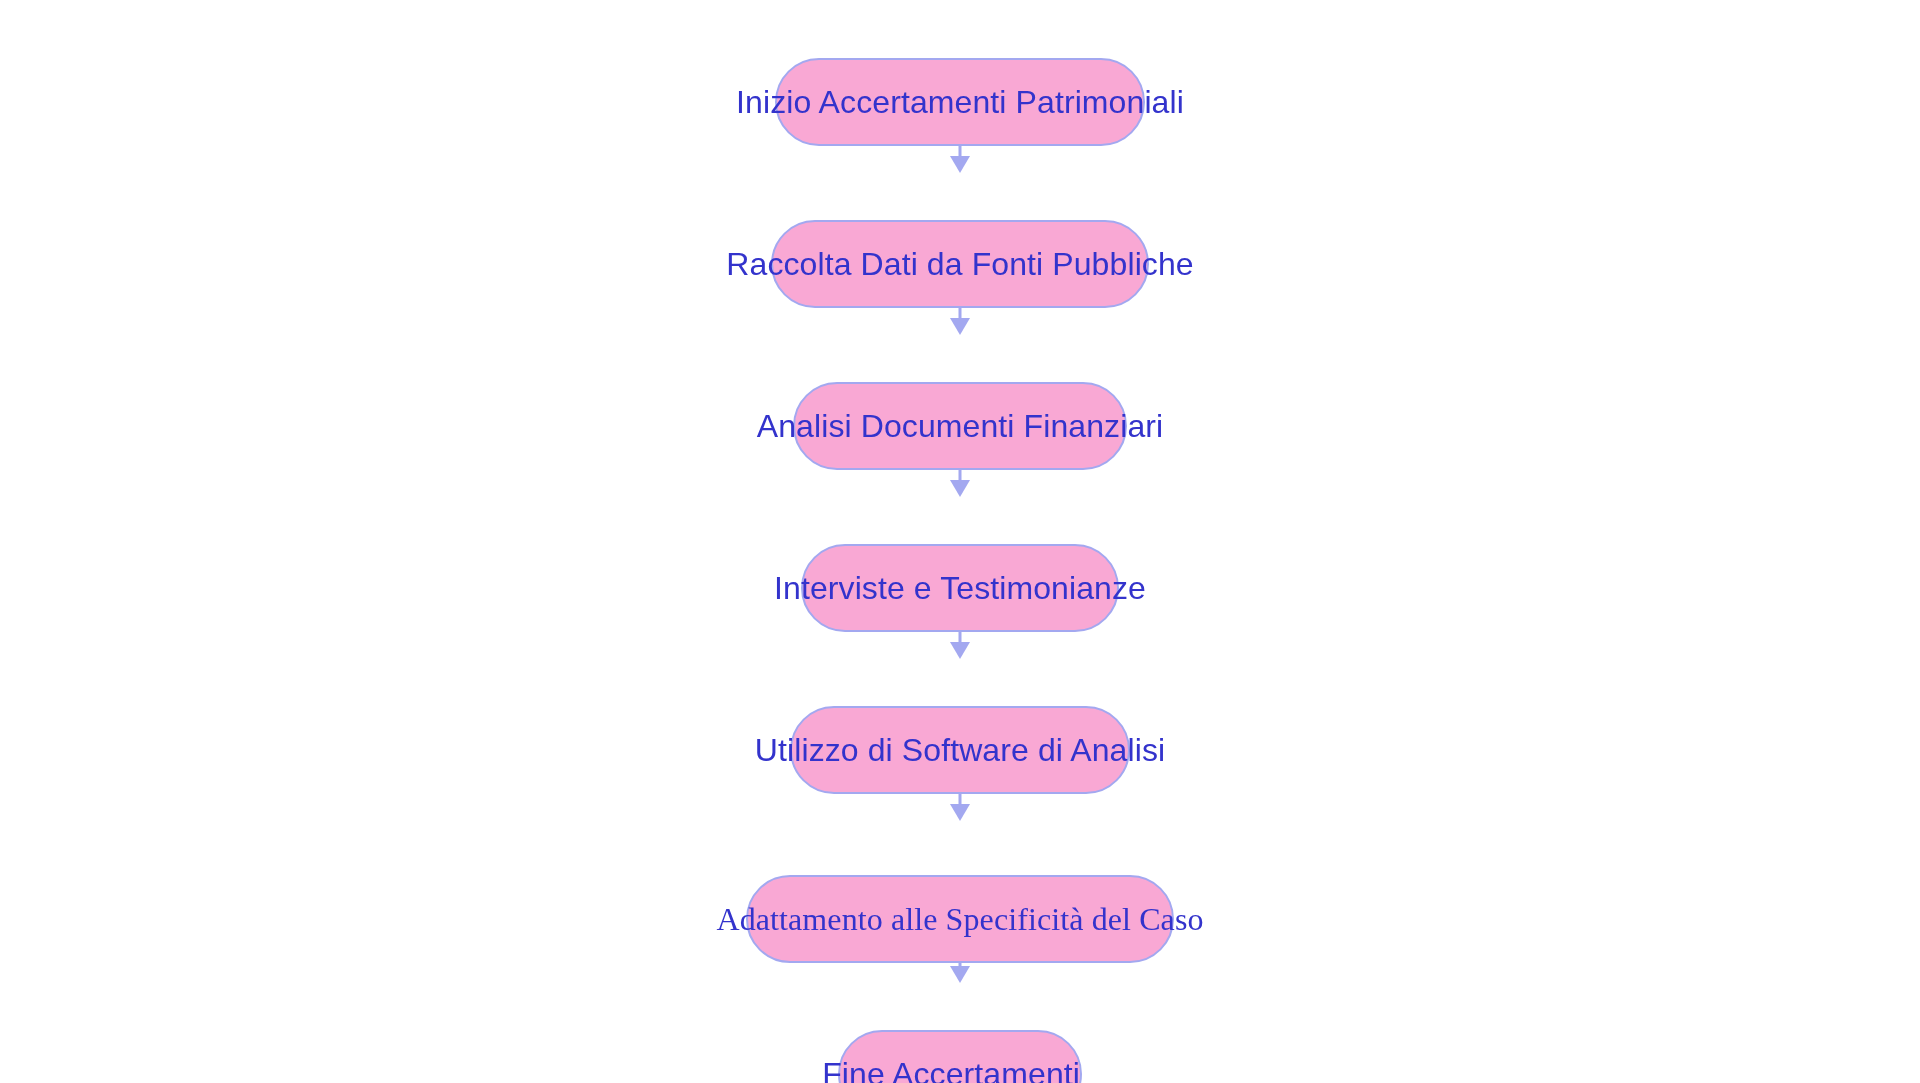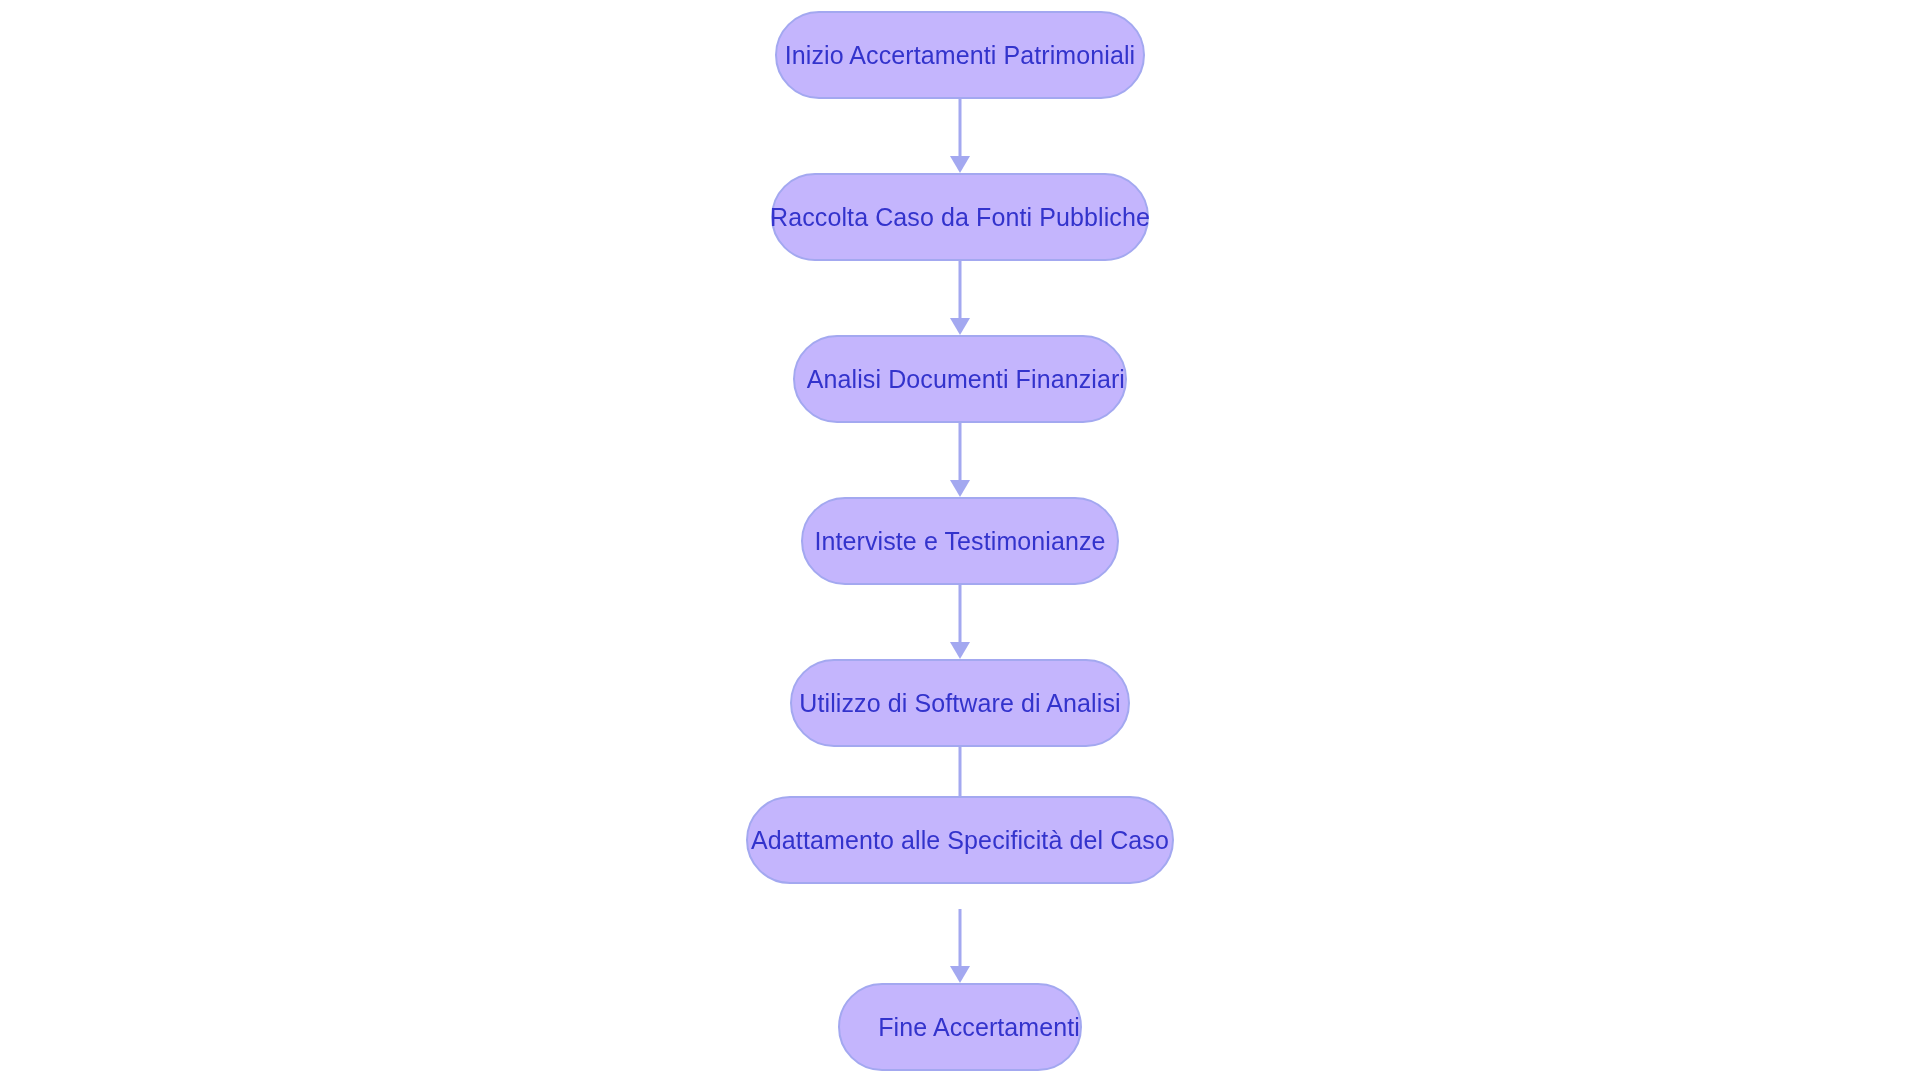--- a/index.html
+++ b/index.html
@@ -24,30 +24,31 @@
 
   
   .node {
     position: absolute;
     box-sizing: border-box;
     height: 88px;
     transform: translateX(-50%);
     display: flex;
     align-items: center;
     justify-content: center;
-    background: #c4b5fd;
+    background: #f9a8d4;
     border: 2px solid #a3a8f0;
     border-radius: 44px;
     color: #3333cc;
-    font-size: 25px;
+    font-size: 32px;
     font-weight: 400;
     letter-spacing: 0.1px;
     white-space: nowrap;
     line-height: 1;
     user-select: none;
+    margin-top: 47px;
   }
 
   .node-label {
     color: #3333cc;
     pointer-events: none;
   }
 
   
   .connector {
     position: absolute;
@@ -103,31 +104,31 @@
       <div class="connector" style="left: 960px; top: 909px; height: 74px;">
         <div class="shaft" style="height: 58px;"></div>
         <div class="arrowhead"></div>
       </div>
     </div>
   <div id="node-layer">
       <div class="node" style="left: 960px; top: 11px; width: 370px;">
         <span class="node-label">Inizio Accertamenti Patrimoniali</span>
       </div>
       <div class="node" style="left: 960px; top: 173px; width: 378px;">
-        <span class="node-label">Raccolta Caso da Fonti Pubbliche</span>
+        <span class="node-label">Raccolta Dati da Fonti Pubbliche</span>
       </div>
-      <div class="node" style="left: 960px; top: 335px; width: 334px; justify-content: flex-end;">
+      <div class="node" style="left: 960px; top: 335px; width: 334px;">
         <span class="node-label">Analisi Documenti Finanziari</span>
       </div>
       <div class="node" style="left: 960px; top: 497px; width: 318px;">
         <span class="node-label">Interviste e Testimonianze</span>
       </div>
       <div class="node" style="left: 960px; top: 659px; width: 340px; justify-content: center;">
         <span class="node-label">Utilizzo di Software di Analisi</span>
       </div>
-      <div class="node" style="left: 960px; top: 796px; width: 428px;">
+      <div class="node" style="left: 960px; top: 828px; width: 428px; font-family: Liberation Serif, serif;">
         <span class="node-label">Adattamento alle Specificità del Caso</span>
       </div>
       <div class="node" style="left: 960px; top: 983px; width: 244px; justify-content: flex-end;">
         <span class="node-label">Fine Accertamenti</span>
       </div>
     </div>
 </div>
 
 </body></html>

